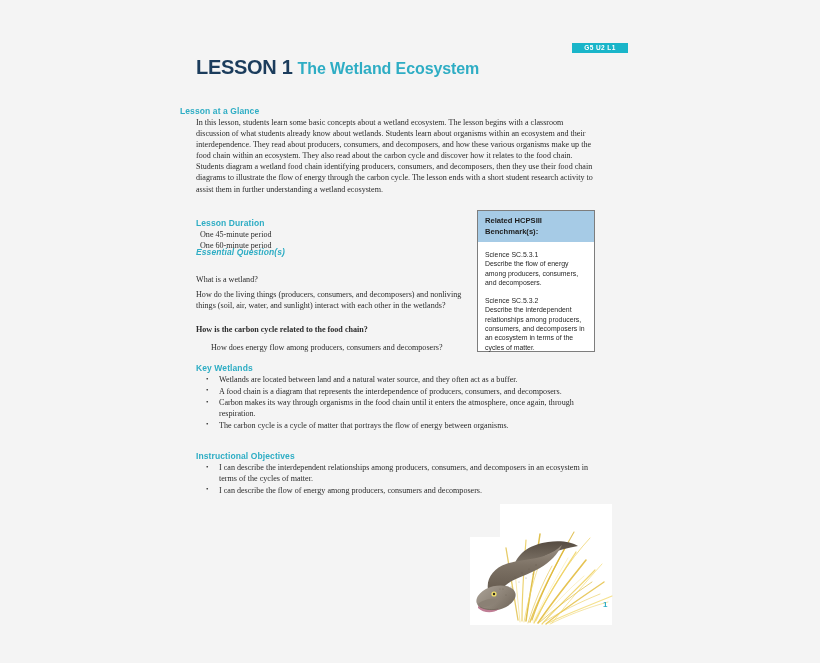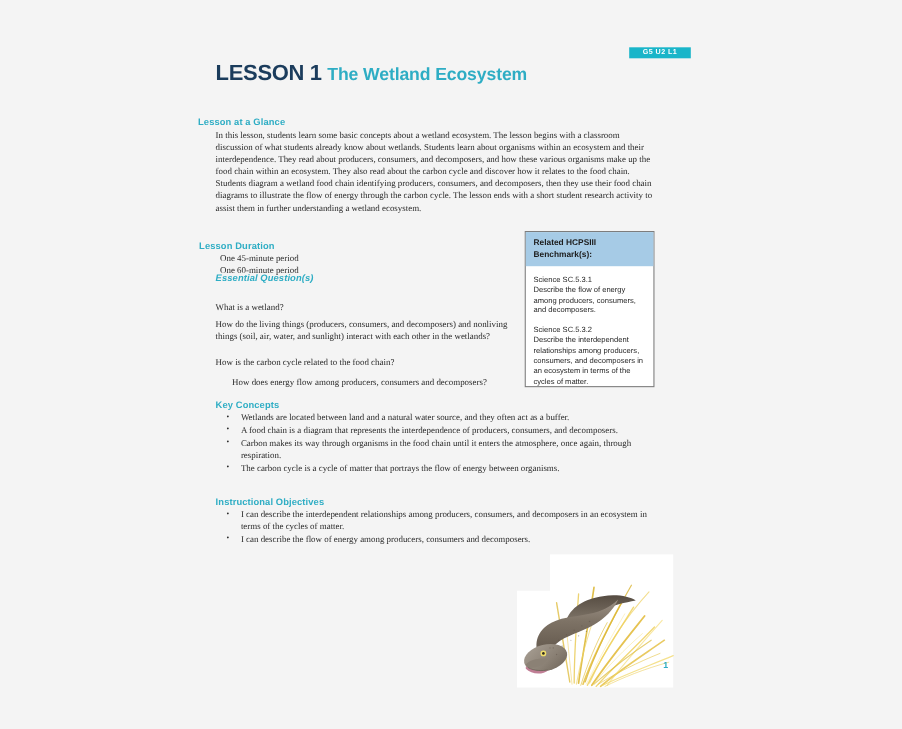--- a/index.html
+++ b/index.html
@@ -86,21 +86,21 @@
 
   .glance-para { left: 196px; top: 117px; width: 400px; }
 
   .dur-line  { left: 200px; width: 250px; }
   .dur-1 { top: 229px; }
   .dur-2 { top: 240px; }
 
   .eq-line { left: 196px; width: 268px; }
   .eq-0 { top: 274px; }
   .eq-1 { top: 289px; }
-  .eq-2 { top: 324px; }
+  .eq-2 { top: 324px; font-weight: bold; }
   .eq-3 { top: 342px; margin-left: 15px; }
 
   
   .bullet-list {
     position: absolute;
     left: 196px;
     width: 400px;
     margin: 0;
     padding: 0;
     list-style: none;
@@ -197,21 +197,21 @@
 
   <div class="unit-badge">G5 U2 L1</div>
 
   <div class="title-row">
     <span class="title-lesson">LESSON 1</span><span class="title-sub">The Wetland Ecosystem</span>
   </div>
 
   <div class="sec-head" style="left:180px; top:106px;">Lesson at a Glance</div>
   <div class="body-text glance-para">In this lesson, students learn some basic concepts about a wetland ecosystem. The lesson begins with a classroom discussion of what students already know about wetlands. Students learn about organisms within an ecosystem and their interdependence. They read about producers, consumers, and decomposers, and how these various organisms make up the food chain within an ecosystem. They also read about the carbon cycle and discover how it relates to the food chain. Students diagram a wetland food chain identifying producers, consumers, and decomposers, then they use their food chain diagrams to illustrate the flow of energy through the carbon cycle. The lesson ends with a short student research activity to assist them in further understanding a wetland ecosystem.</div>
 
-  <div class="sec-head" style="left:181px; top:218px;">Lesson Duration</div>
+  <div class="sec-head" style="left:196px; top:218px;">Lesson Duration</div>
   <div class="body-text dur-line dur-1">One 45-minute period</div>
   <div class="body-text dur-line dur-2">One 60-minute period</div>
 
   <div class="sec-head" style="left:196px; top:247px;font-style:italic;">Essential Question(s)</div>
   <div class="body-text eq-line eq-0">What is a wetland?</div>
   <div class="body-text eq-line eq-1">How do the living things (producers, consumers, and decomposers) and nonliving things (soil, air, water, and sunlight) interact with each other in the wetlands?</div>
   <div class="body-text eq-line eq-2">How is the carbon cycle related to the food chain?</div>
   <div class="body-text eq-line eq-3">How does energy flow among producers, consumers and decomposers?</div>
 
   <div class="hcps-box">
@@ -221,21 +221,21 @@
         <div>Science SC.5.3.1</div>
         <div>Describe the flow of energy among producers, consumers, and decomposers.</div>
       </div>
       <div class="hcps-item">
         <div>Science SC.5.3.2</div>
         <div>Describe the interdependent relationships among producers, consumers, and decomposers in an ecosystem in terms of the cycles of matter.</div>
       </div>
     </div>
   </div>
 
-  <div class="sec-head" style="left:196px; top:363px;">Key Concepts</div>
+  <div class="sec-head" style="left:196px; top:363px;">Key Wetlands</div>
   <ul class="bullet-list" id="key-concepts-list">
     <li>Wetlands are located between land and a natural water source, and they often act as a buffer.</li>
     <li>A food chain is a diagram that represents the interdependence of producers, consumers, and decomposers.</li>
     <li>Carbon makes its way through organisms in the food chain until it enters the atmosphere, once again, through respiration.</li>
     <li>The carbon cycle is a cycle of matter that portrays the flow of energy between organisms.</li>
   </ul>
 
   <div class="sec-head" style="left:196px; top:451px;">Instructional Objectives</div>
   <ul class="bullet-list" id="objectives-list">
     <li>I can describe the interdependent relationships among producers, consumers, and decomposers in an ecosystem in terms of the cycles of matter.</li>

